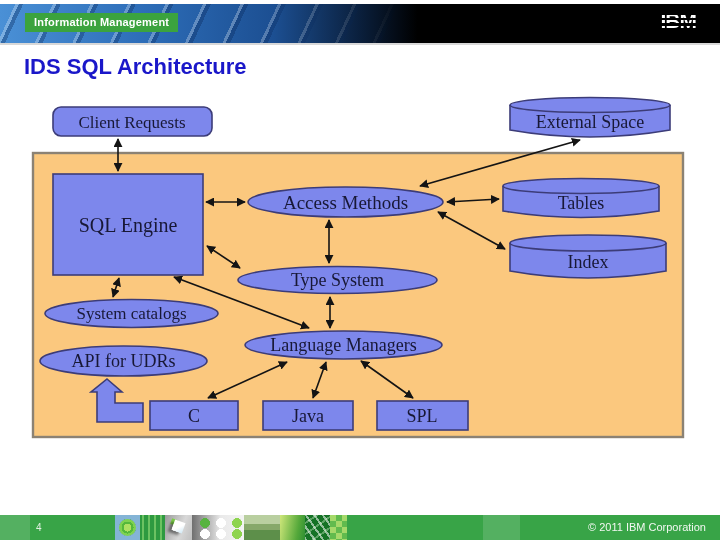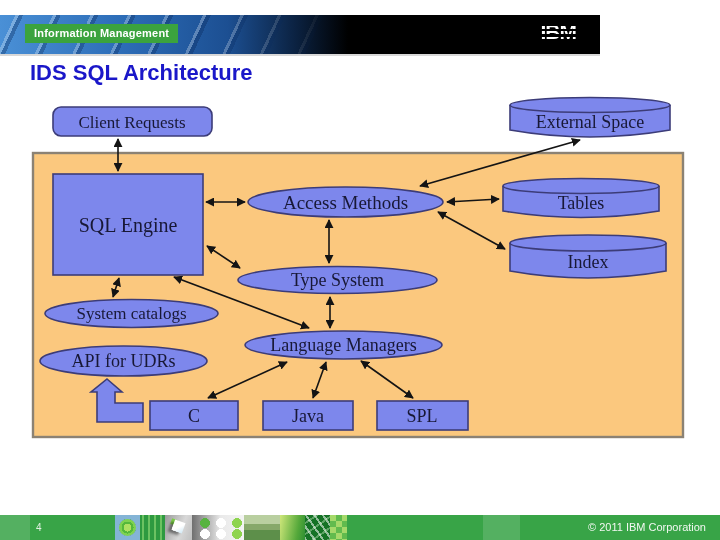--- a/index.html
+++ b/index.html
@@ -2,21 +2,21 @@
 <html><head>
 <meta charset="utf-8">
 <style>
   html,body { margin:0; padding:0; }
   body {
     width:720px; height:540px; position:relative; overflow:hidden;
     background:#ffffff; font-family:"Liberation Sans", sans-serif;
   }
   
   .banner {
-    position:absolute; left:0; top:15px; width:600px; height:39px;
+    position:absolute; left:0; top:4px; width:720px; height:39px;
     background:linear-gradient(to right,#4a90d6 0%,#2d6db8 20%,#1c4f92 38%,#0a1f3c 50%,#000 58%,#000 100%);
     border-bottom:2px solid #d8d8d8;
   }
   .banner::before {
     content:""; position:absolute; inset:0;
     background:repeating-linear-gradient(115deg,
       rgba(255,255,255,0) 0 14px, rgba(255,255,255,.28) 14px 17px,
       rgba(10,40,90,.35) 17px 21px, rgba(255,255,255,0) 21px 34px);
     -webkit-mask-image:linear-gradient(to right,#000 0%,#000 35%,transparent 56%);
             mask-image:linear-gradient(to right,#000 0%,#000 35%,transparent 56%);
@@ -26,21 +26,21 @@
     font-weight:bold; font-size:11px; padding:3px 9px 4px; letter-spacing:.2px;
   }
   .ibm {
     position:absolute; right:24px; top:6px;
     font-weight:bold; font-size:21px; letter-spacing:-1px; line-height:1;
     background:repeating-linear-gradient(to bottom,#ffffff 0 2.6px, rgba(0,0,0,0) 2.6px 5.2px);
     -webkit-background-clip:text; background-clip:text; color:transparent;
   }
   
   .title {
-    position:absolute; left:16px; top:46px; margin:14px;
+    position:absolute; left:16px; top:46px; margin:8px;
     font-size:22px; font-weight:bold; color:#1a17c9; letter-spacing:0;
   }
   
   svg.diagram { position:absolute; left:0; top:0; }
   .node-shape { fill:#7d87ec; stroke:#3c3c78; stroke-width:1.6; }
   .panel { fill:#fbc87e; stroke:#8b8274; stroke-width:2.4; }
   .edge { stroke:#141414; stroke-width:1.6; }
   .nlabel {
     font-family:"Liberation Serif", serif; fill:#181836;
     text-anchor:middle; dominant-baseline:central;

